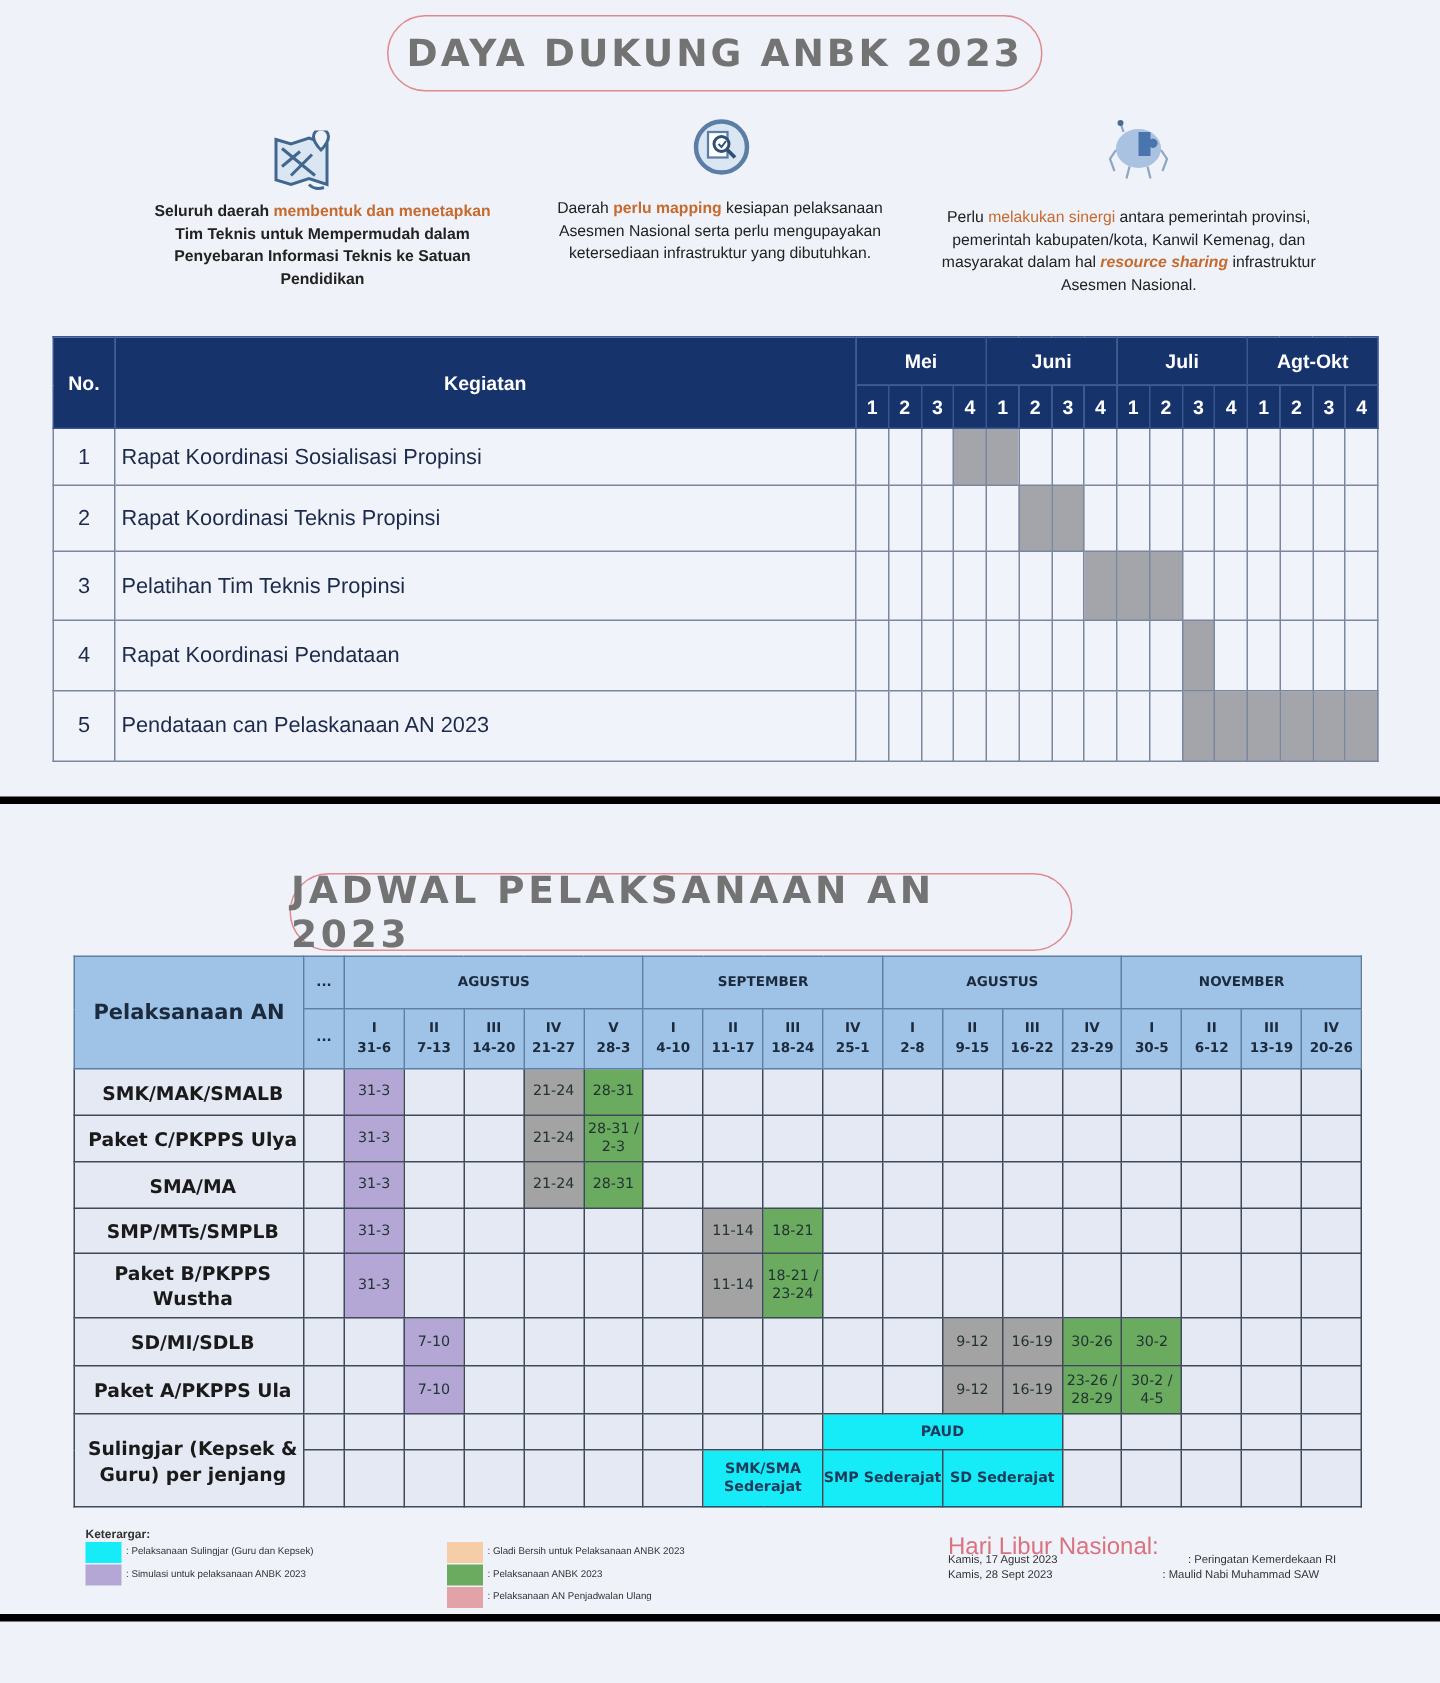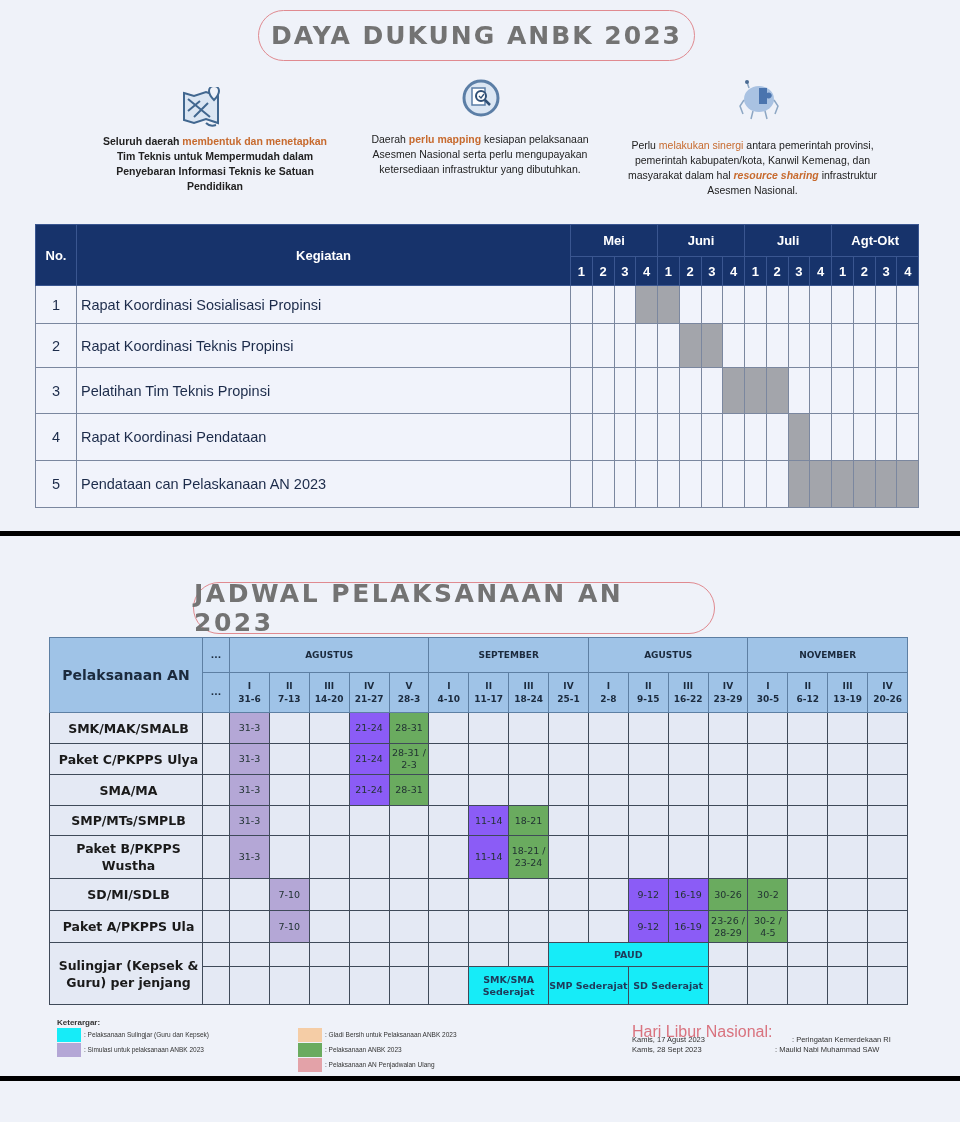--- a/index.html
+++ b/index.html
@@ -26,21 +26,21 @@
 
   .sep { position: absolute; left: 0; width: 960px; height: 5px; background: #000; }
 
   
   #sched { position: absolute; left: 49px; top: 637px; width: 858px; border-collapse: collapse; table-layout: fixed; font-family: "DejaVu Sans", sans-serif; }
   #sched th { background: #9fc3e7; border: 1px solid #5d7fa3; font-size: 9px; font-weight: bold; color: #1b2a3d; text-align: center; line-height: 13px; }
   #sched th.big { font-size: 14px; font-weight: bold; margin-top: 28px; }
   #sched td { border: 1px solid #3f4a59; background: #e4e9f4; font-size: 9.5px; text-align: center; color: #233; line-height: 12px; }
   #sched td.lbl { text-align: center; padding-left: 5px; font-weight: bold; font-size: 12.5px; color: #1a1a1a; line-height: 17px; }
   #sched td.purple { background: #b4a7d6; }
-  #sched td.orange { background: #8b5cf6; }
+  #sched td.orange { background: #a3a3a3; }
   #sched td.green { background: #6aab5f; }
   #sched td.cyan { background: #16ecf8; font-weight: bold; color: #1f3a5a; font-size: 9.5px; }
 
   .legend { position: absolute; font-size: 6.5px; color: #333; }
   .sw { position: absolute; width: 24px; height: 14px; }
   .holiday { position: absolute; font-size: 7.5px; color: #333; line-height: 10px; }
   .holiday-title { position: absolute; color: #d9737f; font-weight: normal; font-size: 16px; }
 </style>
 </head>
 <body>

